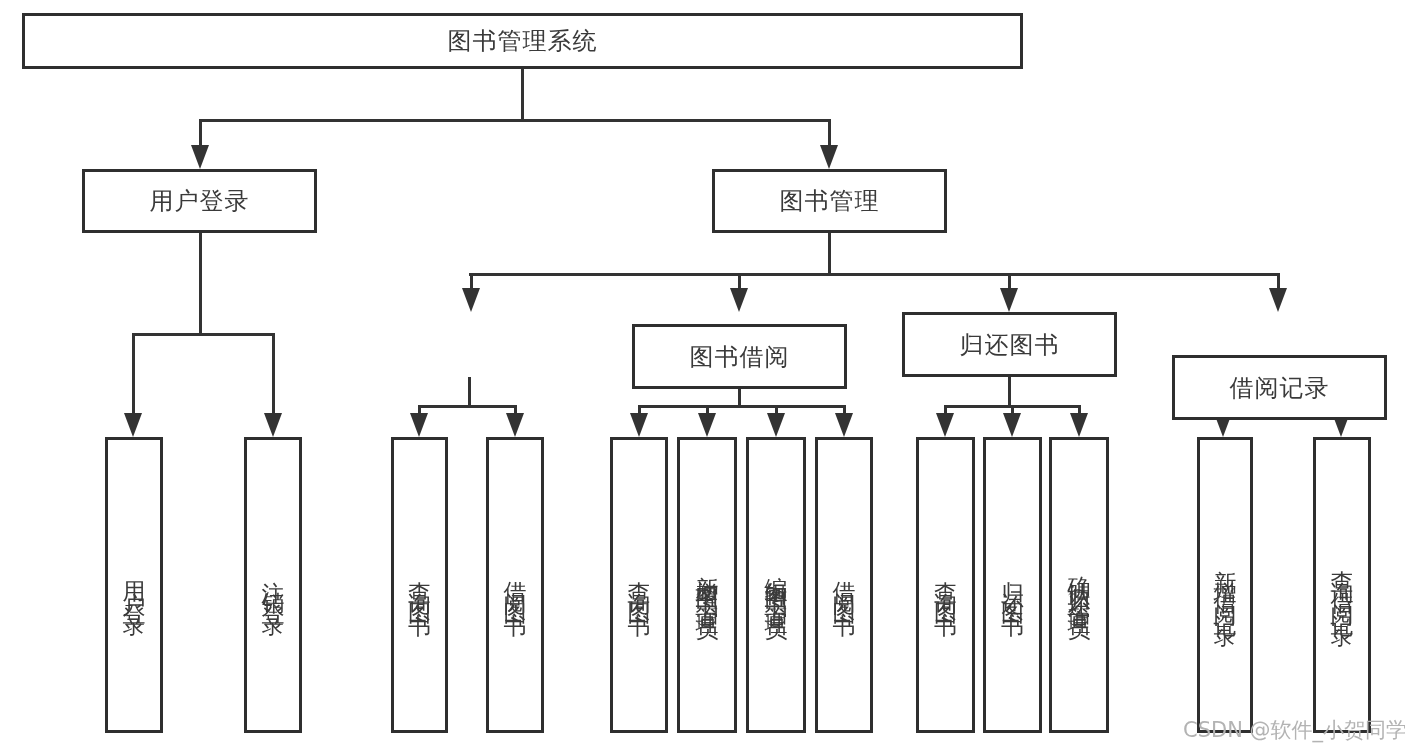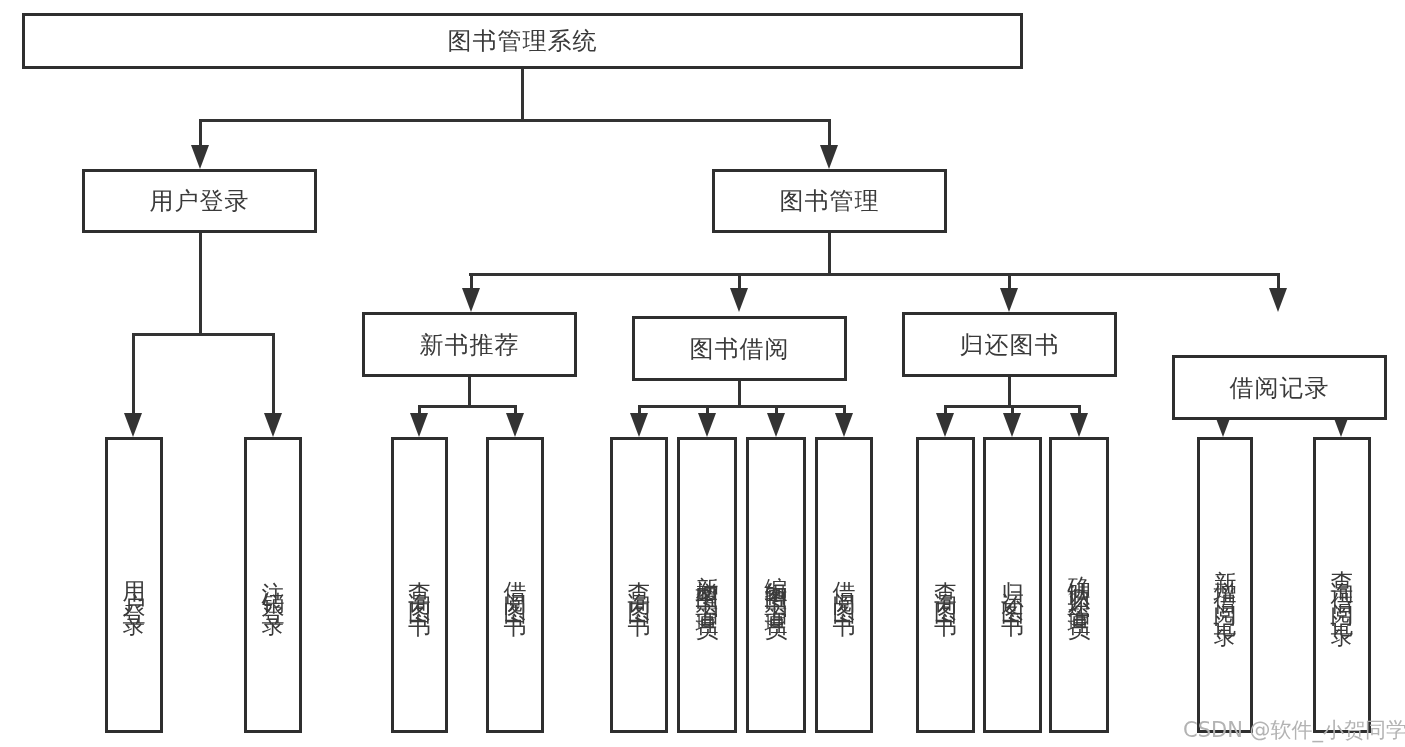--- a/index.html
+++ b/index.html
@@ -141,24 +141,21 @@
     <span>图书管理系统</span>
   </div>
 
   <div class="hbox" style="left:82px; top:169px; width:235px; height:64px;">
     <span>用户登录</span>
   </div>
   <div class="hbox" style="left:712px; top:169px; width:235px; height:64px;">
     <span>图书管理</span>
   </div>
 
-  <div class="hbox" style="left:362px; top:312px; width:215px; height:65px;">
-    <span>新书推荐</span>
-  </div>
-  <div class="hbox" style="left:632px; top:316px; width:215px; height:65px;">
+  <div class="hbox" style="left:632px; top:324px; width:215px; height:65px;">
     <span>图书借阅</span>
   </div>
   <div class="hbox" style="left:902px; top:312px; width:215px; height:65px;">
     <span>归还图书</span>
   </div>
   <div class="hbox" style="left:1172px; top:312px; width:215px; height:65px;margin-top:43px;">
     <span>借阅记录</span>
   </div>
 
   <div class="vbox" style="left:105px; width:58px;">

